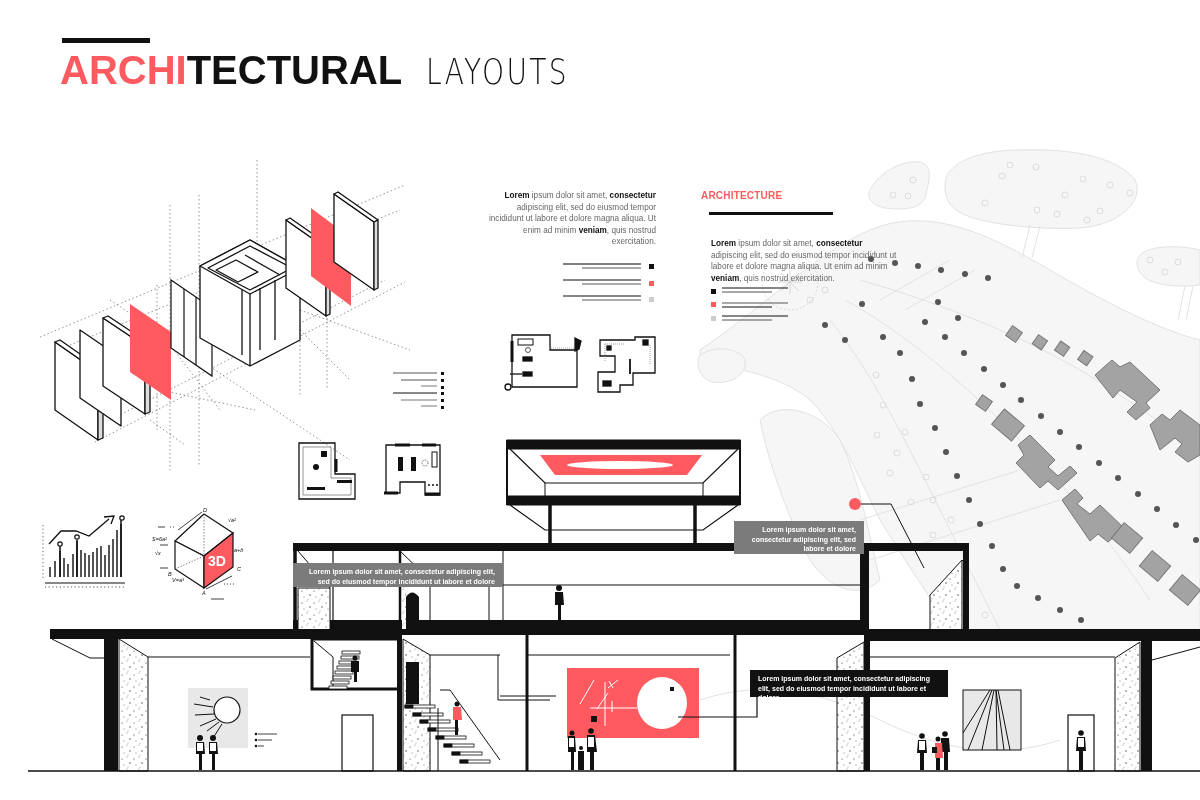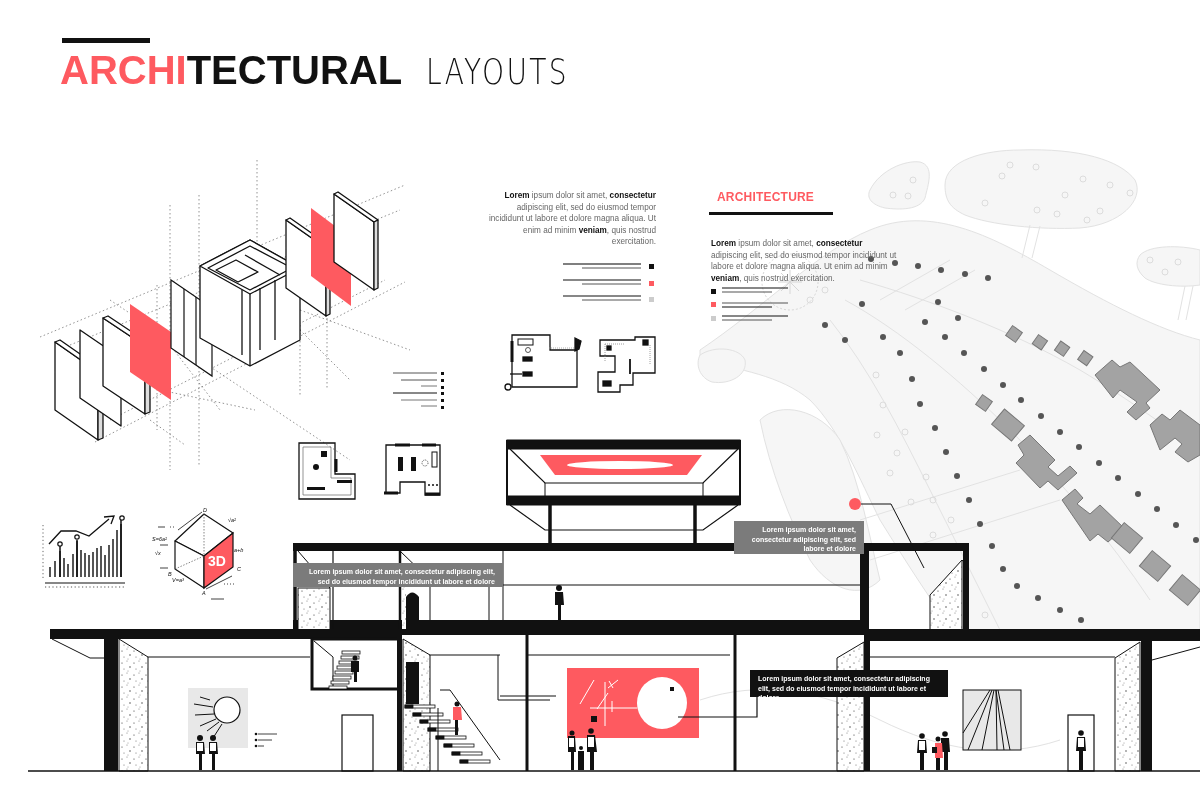--- a/index.html
+++ b/index.html
@@ -6,21 +6,21 @@
   body{width:1200px;height:800px;position:relative;overflow:hidden;font-family:"Liberation Sans",sans-serif;color:#111;}
   .abs{position:absolute;}
   .title-bar{left:62px;top:38px;width:88px;height:5px;background:#111;}
   .title{left:60px;top:48px;font-size:40px;line-height:44px;white-space:nowrap;letter-spacing:0px;}
   .title .t1{color:#fe5a60;font-weight:900;}
   .title .t2{color:#111;font-weight:900;}
   .title .t3{color:#111;font-weight:300;font-family:"DejaVu Sans",sans-serif;font-size:36px;letter-spacing:3px;margin-left:24px;transform:scaleX(0.78);display:inline-block;transform-origin:left center;}
   .para{font-size:8.2px;line-height:11.5px;color:#666;}
   .para b{color:#111;}
   .para-right{left:486px;top:190px;width:170px;text-align:right;}
-  .arch-head{left:717px;top:190px;font-size:12px;font-weight:900;color:#fe5a60;letter-spacing:0.2px;}
+  .arch-head{left:701px;top:190px;font-size:10px;font-weight:900;color:#fe5a60;letter-spacing:0.2px;}
   .arch-rule{left:709px;top:212px;width:124px;height:3px;background:#111;}
   .para-left{left:711px;top:238px;width:190px;text-align:left;}
   .callout{font-size:7px;line-height:9.5px;color:#fff;padding:4px 8px;box-sizing:border-box;font-weight:bold;}
   .callout-grey{background:#7b7b7b;text-align:right;}
   .callout-black{background:#111;text-align:left;}
   svg{position:absolute;left:0;top:0;}
 </style>
 </head>
 <body>
 

